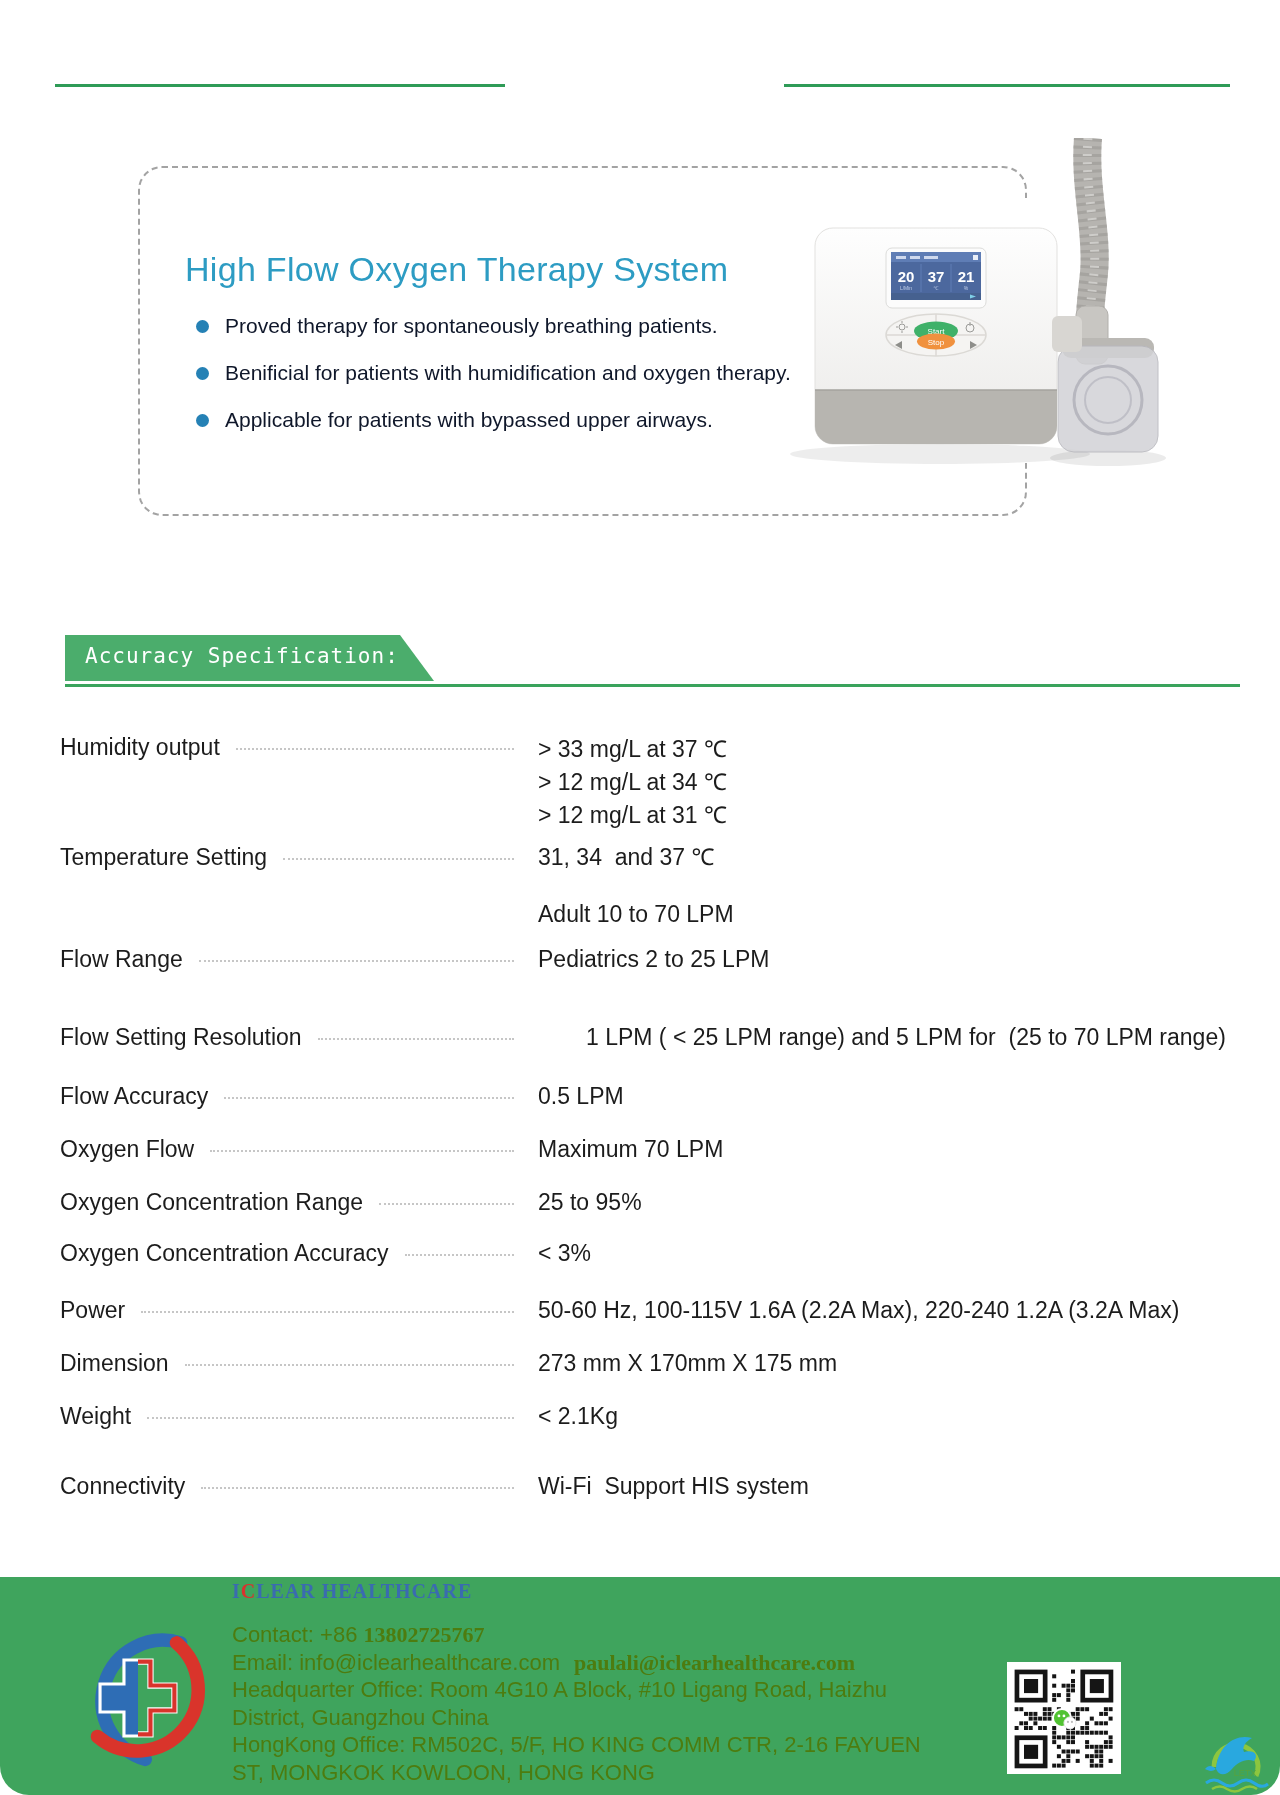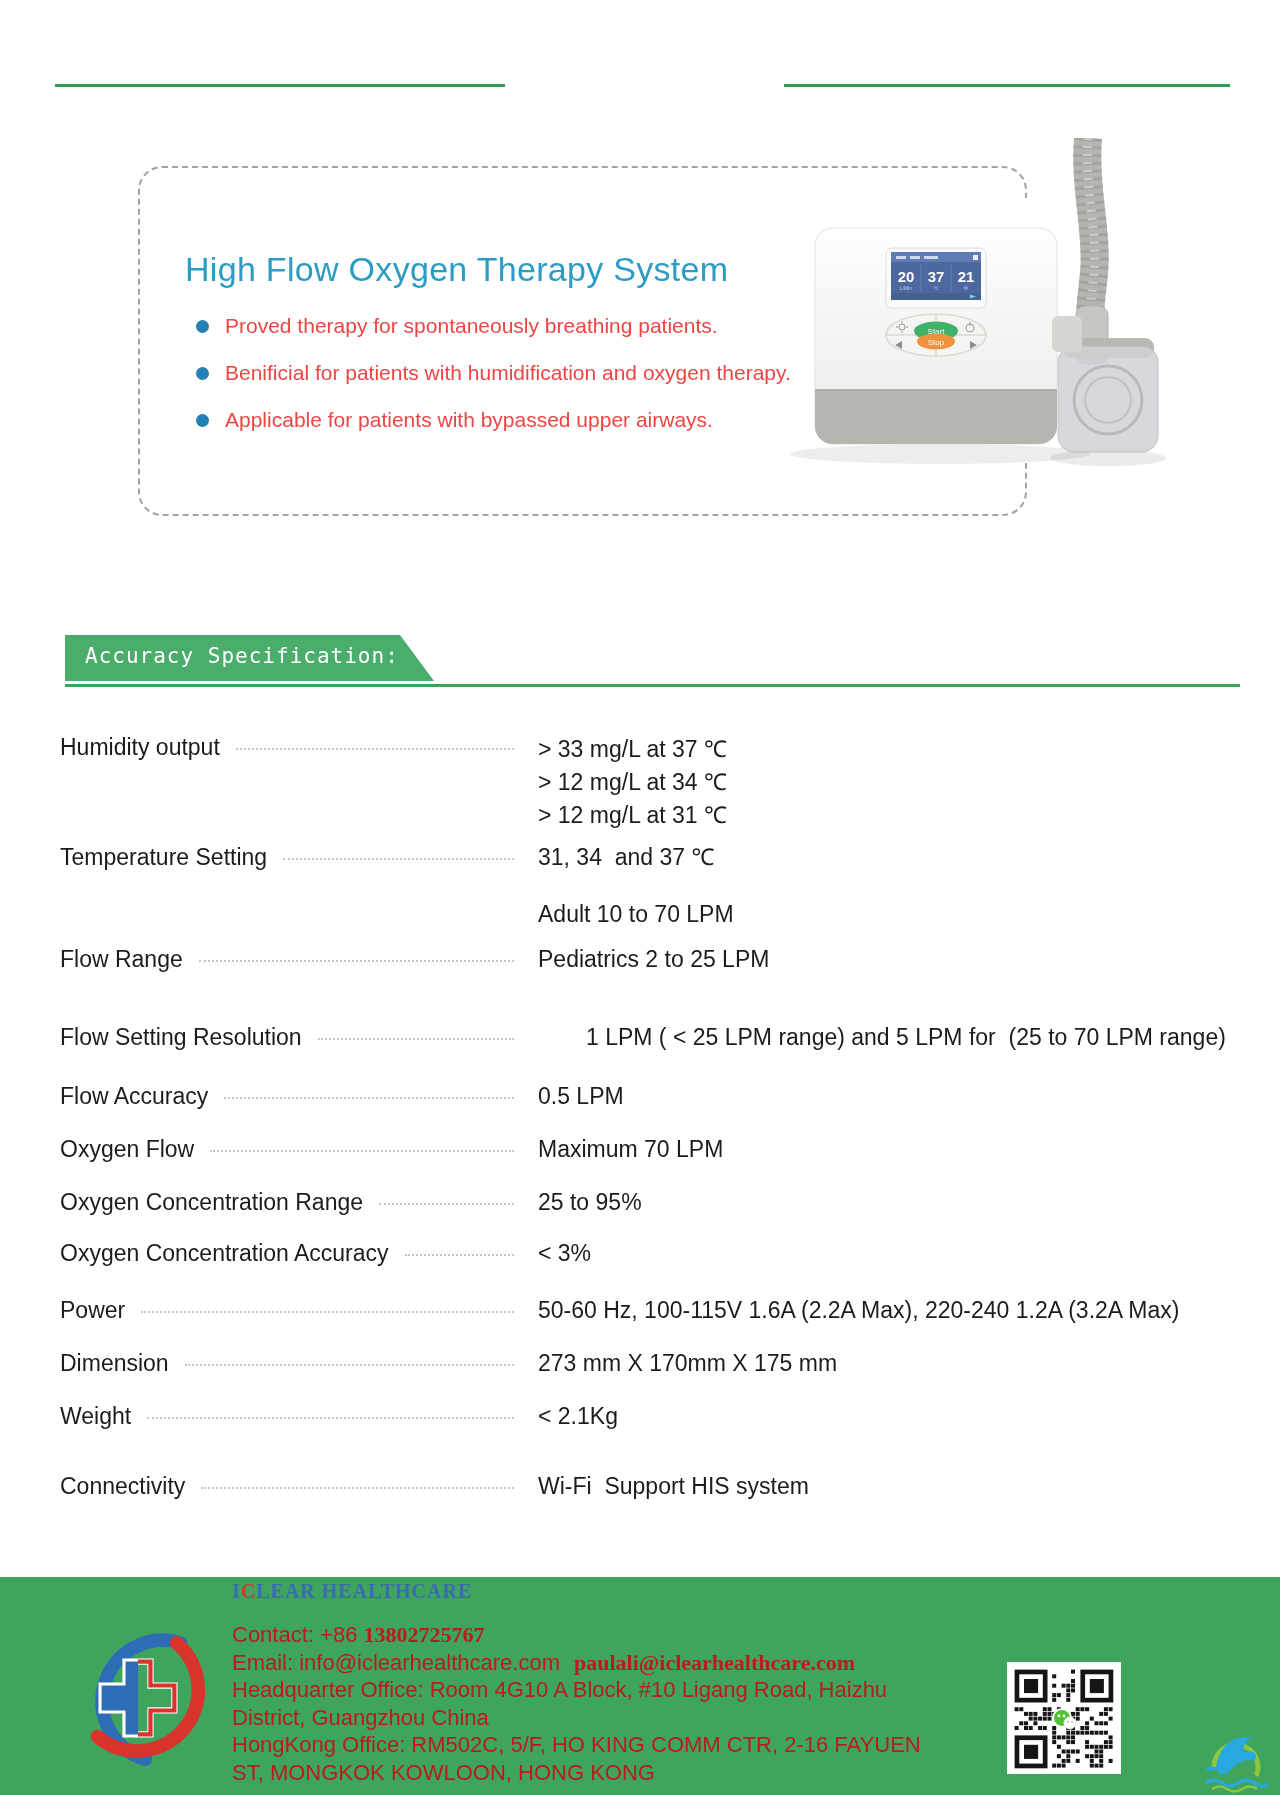--- a/index.html
+++ b/index.html
@@ -1,31 +1,31 @@
 <!DOCTYPE html>
 <html><head>
 <meta charset="utf-8">
 <style>
   html,body{margin:0;padding:0;background:#fff;}
   .page{position:relative;width:1280px;height:1795px;background:#fff;overflow:hidden;
-        font-family:"Liberation Sans",sans-serif;}
+        font-family:"Liberation Sans",sans-serif;border-radius:29px;}
 
   
   .topline{position:absolute;top:84px;height:3px;background:#2f9b57;}
   .topline.l{left:55px;width:450px;}
   .topline.r{left:784px;width:446px;}
 
   
   .hero-box{position:absolute;left:138px;top:166px;width:885px;height:346px;
             border:2px dashed #a3a3a3;border-radius:24px;}
   .hero-title{position:absolute;left:185px;top:250px;font-size:34px;color:#2d9cc3;letter-spacing:.3px;}
   .bullets{position:absolute;left:196px;top:314px;display:flex;flex-direction:column;gap:23px;}
   .bullet{display:flex;align-items:center;gap:16px;}
   .bullet .dot{width:13px;height:13px;border-radius:50%;background:#2581b5;flex:none;}
-  .bullet .txt{font-size:21px;color:#ef4444;}
+  .bullet .txt{font-size:21px;color:#0f172a;}
 
   .device-svg{position:absolute;left:790px;top:138px;width:380px;height:345px;}
 
   
   .spec-banner{position:absolute;left:65px;top:635px;width:369px;height:46px;background:#4bad6c;
                clip-path:polygon(0 0,335px 0,369px 46px,0 46px);}
   .spec-banner span{position:absolute;left:20px;top:9px;font-family:"DejaVu Sans Mono",monospace;
                font-size:21px;color:#ffffff;letter-spacing:1px;}
   .spec-underline{position:absolute;left:65px;top:684px;width:1175px;height:3px;background:#3aa35c;}
 
@@ -37,21 +37,21 @@
   .spec-leader{flex:1;height:0;border-bottom:2px dotted #c6c6c6;margin:15px 6px 0 16px;}
   .spec-values{white-space:pre;}
   .spec-values div{line-height:28px;}
 
   
   .footer{position:absolute;left:0;top:1577px;width:1280px;height:218px;background:#3fa45d;}
   .footer-logo{position:absolute;left:60px;top:1620px;width:156px;height:156px;}
   .company{position:absolute;left:232px;top:1580px;font-family:"Liberation Serif",serif;
            font-weight:700;font-size:20px;color:#3a6bb0;letter-spacing:1px;}
   .company .c-red{color:#d8332e;}
-  .contact{position:absolute;left:232px;top:1621px;font-size:22px;color:#b91c1c;}
+  .contact{position:absolute;left:232px;top:1621px;font-size:22px;color:#4d7c0f;}
   .contact .line{height:27.6px;line-height:27.6px;white-space:pre;}
   .serifb{font-family:"Liberation Serif",serif;font-weight:700;}
   .phone{margin-left:6px;}
   .email2{margin-left:14px;}
   .qr-svg{position:absolute;left:1007px;top:1662px;width:114px;height:112px;}
   .dolphin-svg{position:absolute;left:1198px;top:1725px;width:78px;height:70px;}
 </style>
 </head>
 <body>
 

